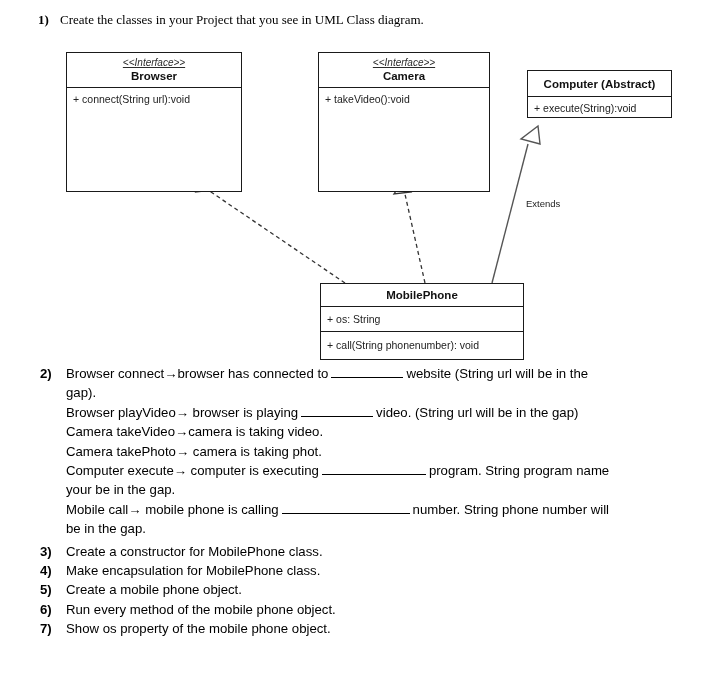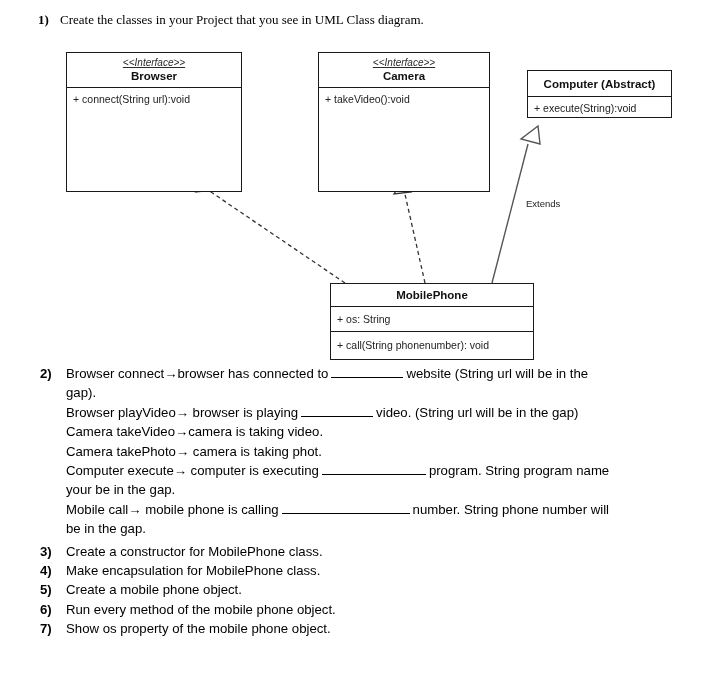--- a/index.html
+++ b/index.html
@@ -179,21 +179,21 @@
   <div class="umlbox" style="left:527px; top:30px; width:145px; height:48px;">
     <div class="head" style="padding-top:6px; padding-bottom:5px;">
       <div class="cname">Computer (Abstract)</div>
     </div>
     <div class="sep"></div>
     <div class="compartment">
       <div class="member">+ execute(String):void</div>
     </div>
   </div>
 
-  <div class="umlbox" style="left:330px; top:243px; width:204px; height:77px;">
+  <div class="umlbox" style="left:320px; top:243px; width:204px; height:77px;">
     <div class="head" style="padding-top:4px; padding-bottom:4px;">
       <div class="cname">MobilePhone</div>
     </div>
     <div class="sep"></div>
     <div class="compartment" style="padding-top:5px; padding-bottom:5px;">
       <div class="member">+ os: String</div>
     </div>
     <div class="sep"></div>
     <div class="compartment" style="padding-top:6px;">
       <div class="member">+ call(String phonenumber): void</div>

